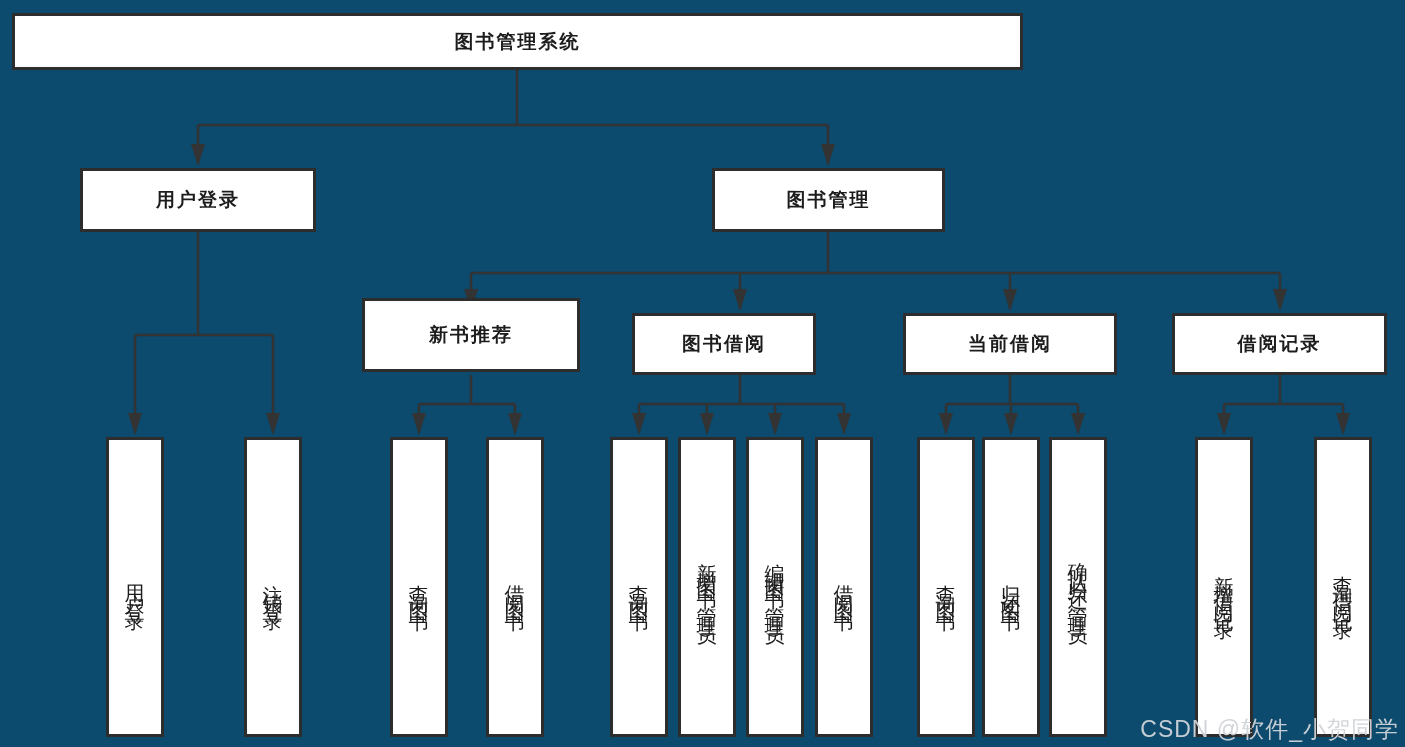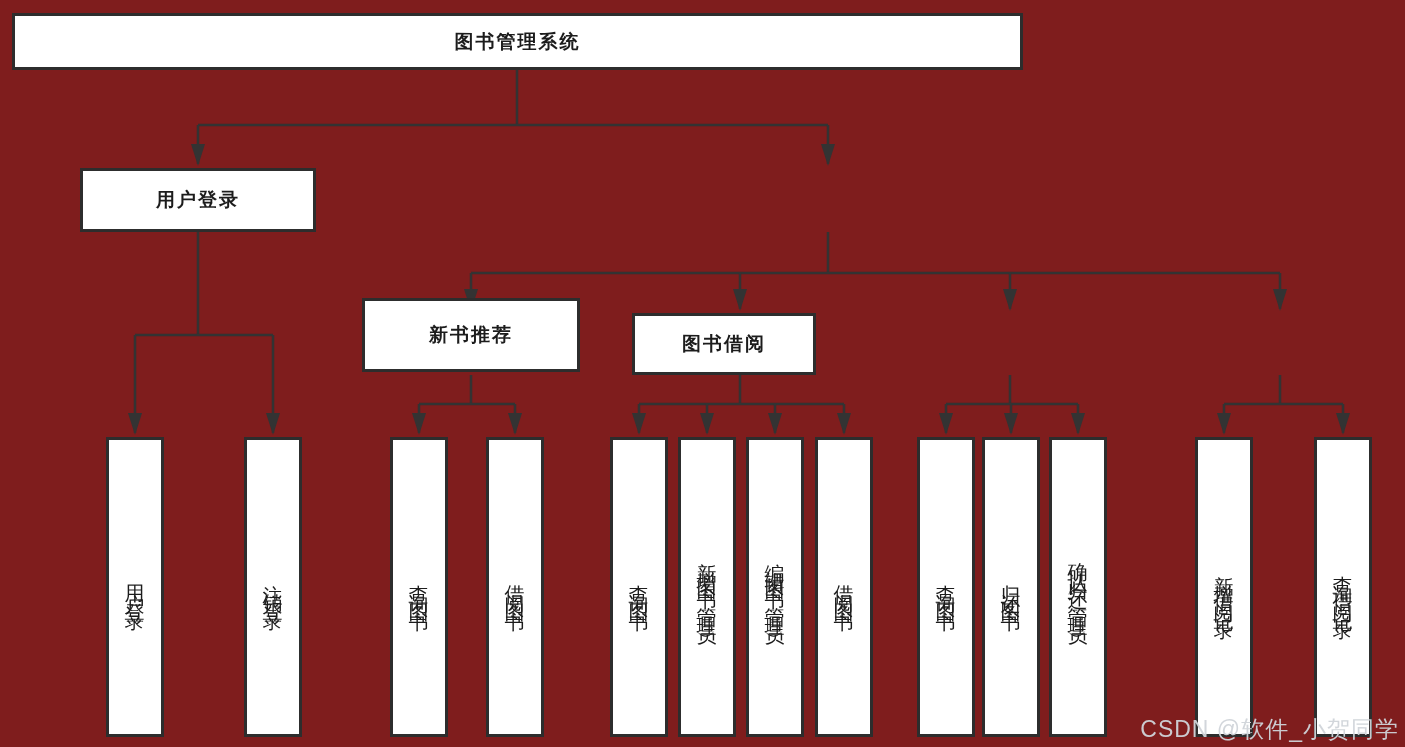--- a/index.html
+++ b/index.html
@@ -1,18 +1,18 @@
 <!DOCTYPE html>
 <html><head>
 <meta charset="utf-8">
 <style>
   html,body{margin:0;padding:0;background:#ffffff;}
   body{font-family:"Liberation Sans","DejaVu Sans",sans-serif;}
   .canvas{
-    position:relative;width:1405px;height:747px;background:#7f1d1d;overflow:hidden;
+    position:relative;width:1405px;height:747px;background:#0c4a6e;overflow:hidden;
   }
   .connectors{position:absolute;left:0;top:0;width:1405px;height:747px;z-index:1;}
   .node{
     position:absolute;box-sizing:border-box;
     border:3px solid #2d2d2d;background:#ffffff;
     display:flex;align-items:center;justify-content:center;
     z-index:2;
   }
   .hlabel{
     font-size:19px;font-weight:600;color:#1c1c1c;letter-spacing:2px;white-space:nowrap;
@@ -85,26 +85,35 @@
     </g>
   </svg>
 
   <div class="node root-box">
     <span class="hlabel">图书管理系统</span>
   </div>
 
   <div class="node" style="left:80px;top:168px;width:236px;height:64px">
     <span class="hlabel">用户登录</span>
   </div>
+  <div class="node" style="left:712px;top:168px;width:233px;height:64px">
+    <span class="hlabel">图书管理</span>
+  </div>
 
   <div class="node" style="left:362px;top:298px;width:218px;height:74px">
     <span class="hlabel">新书推荐</span>
   </div>
   <div class="node" style="left:632px;top:313px;width:184px;height:62px">
     <span class="hlabel">图书借阅</span>
+  </div>
+  <div class="node" style="left:903px;top:313px;width:214px;height:62px">
+    <span class="hlabel">当前借阅</span>
+  </div>
+  <div class="node" style="left:1172px;top:313px;width:215px;height:62px">
+    <span class="hlabel">借阅记录</span>
   </div>
 
   <div class="node leaf" style="left:106px">
     <span class="vlabel">用户登录</span>
   </div>
   <div class="node leaf" style="left:244px">
     <span class="vlabel">注销登录</span>
   </div>
 
   <div class="node leaf" style="left:390px">

